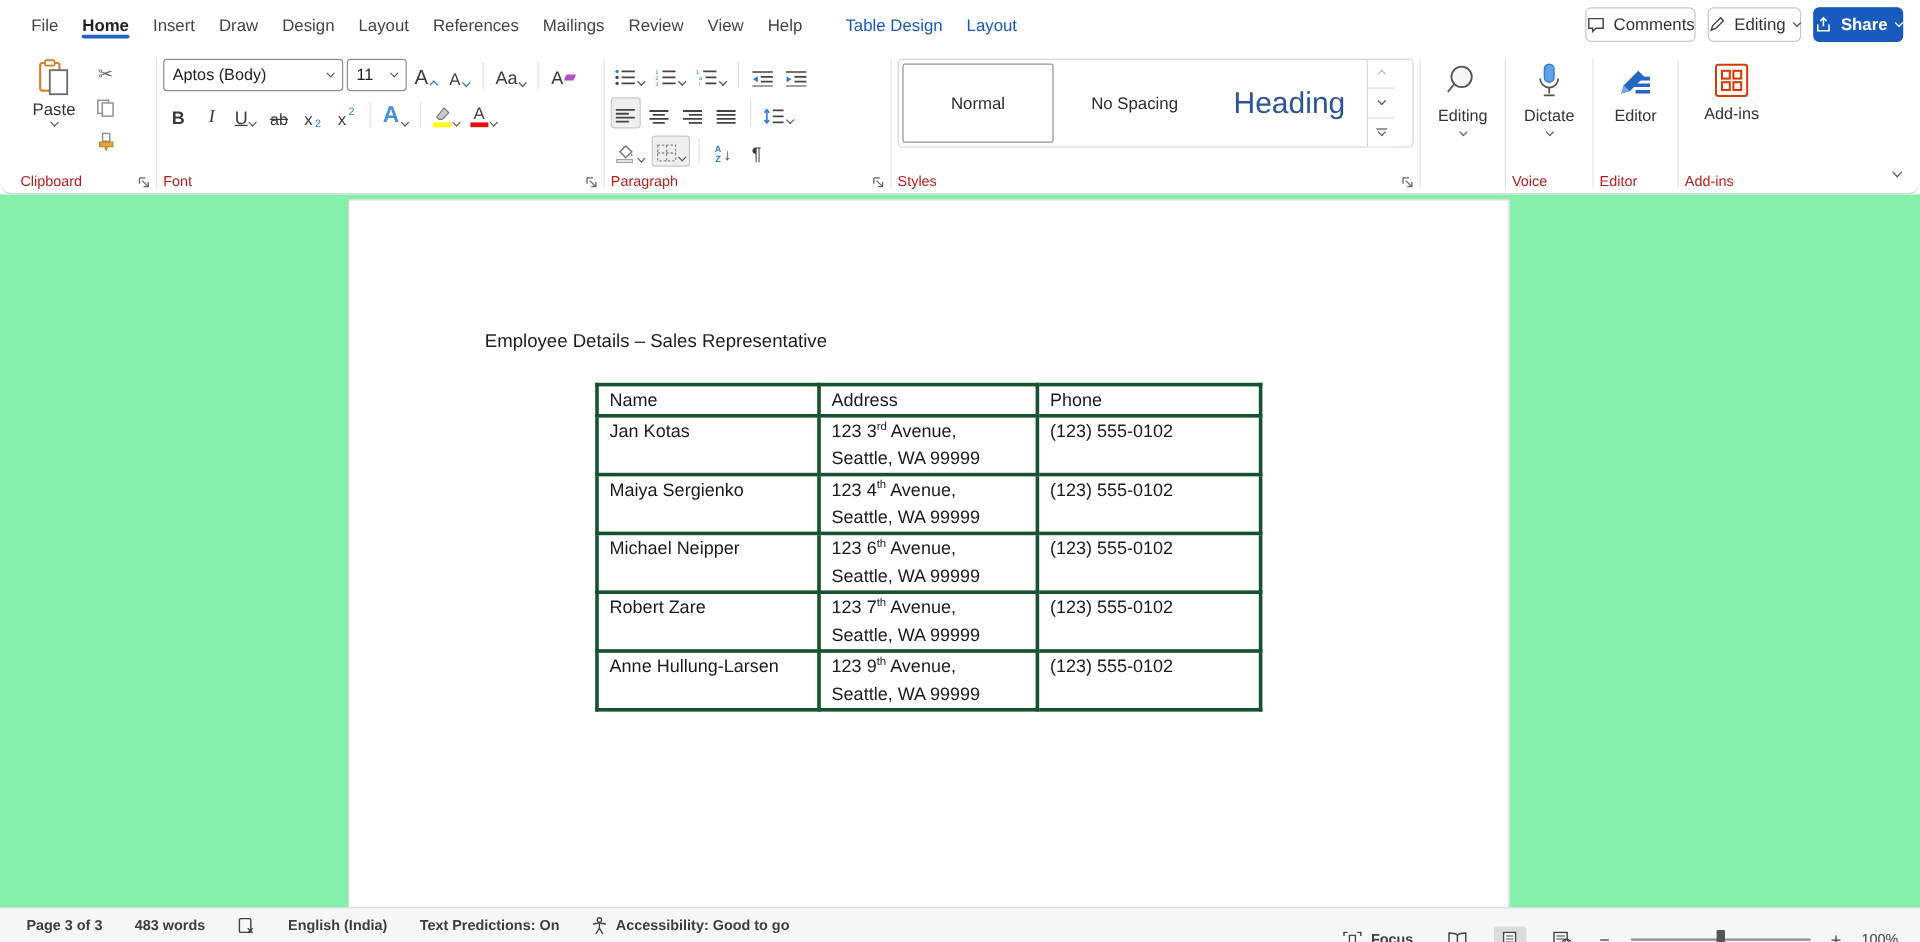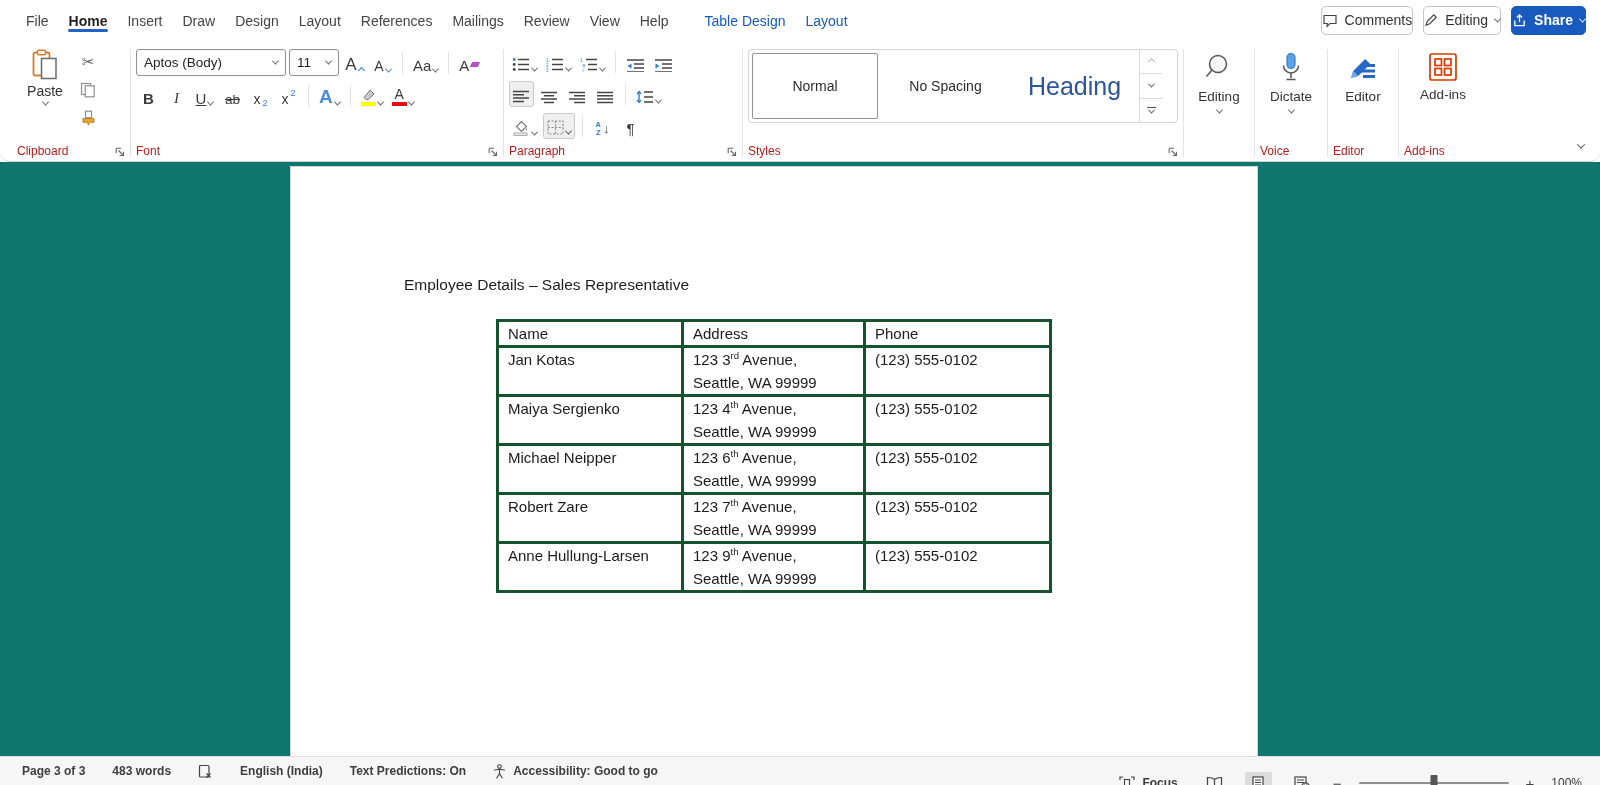--- a/index.html
+++ b/index.html
@@ -48,21 +48,21 @@
   .gitem.heading { font-size:25px; color:#2F5496; }
   .gscroll { width:23px; border-left:1px solid #dadada; display:flex; flex-direction:column; }
   .gsb { flex:1; display:flex; align-items:center; justify-content:center; border-bottom:1px solid #dadada; background:#fff; }
   .gsb:last-child { border-bottom:none; }
   .gsb .bar { width:9px; height:1.5px; background:#555; margin-bottom:1px; }
 
   .bigbtn { width:64px; display:flex; flex-direction:column; align-items:center; gap:5px; padding-top:7px; font-size:13.5px; color:#333; }
   .collapse-chev { position:absolute; right:16px; bottom:8px; }
 
   
-  .canvas { height:594px; background:#0f766e; position:relative; overflow:hidden; }
+  .canvas { height:594px; background:#86efac; position:relative; overflow:hidden; }
   .page { position:absolute; left:290px; top:4px; width:968px; height:590px; background:#fff; border:1px solid #d5d5d5; border-bottom:none; }
   .doc-title { position:absolute; left:113px; top:109px; font-size:15.5px; color:#1d1d1d; }
   .doctable { position:absolute; left:205px; top:152px; border-collapse:collapse; table-layout:fixed; }
   .doctable th, .doctable td { border:3px solid #14532d; font-size:15px; font-weight:normal; color:#1b1b1b; text-align:left; vertical-align:top; padding:0 4px 0 9px; line-height:23px; }
   .doctable th { height:24px; }
   .doctable td { height:48px; }
   .doctable sup { font-size:9.5px; vertical-align:super; line-height:0; }
 
   
   .statusbar { height:29px; background:#f6f6f6; border-top:1px solid #dedede; display:flex; align-items:center; padding:0 18px 0 22px; font-size:12px; color:#3d3d3d; }

